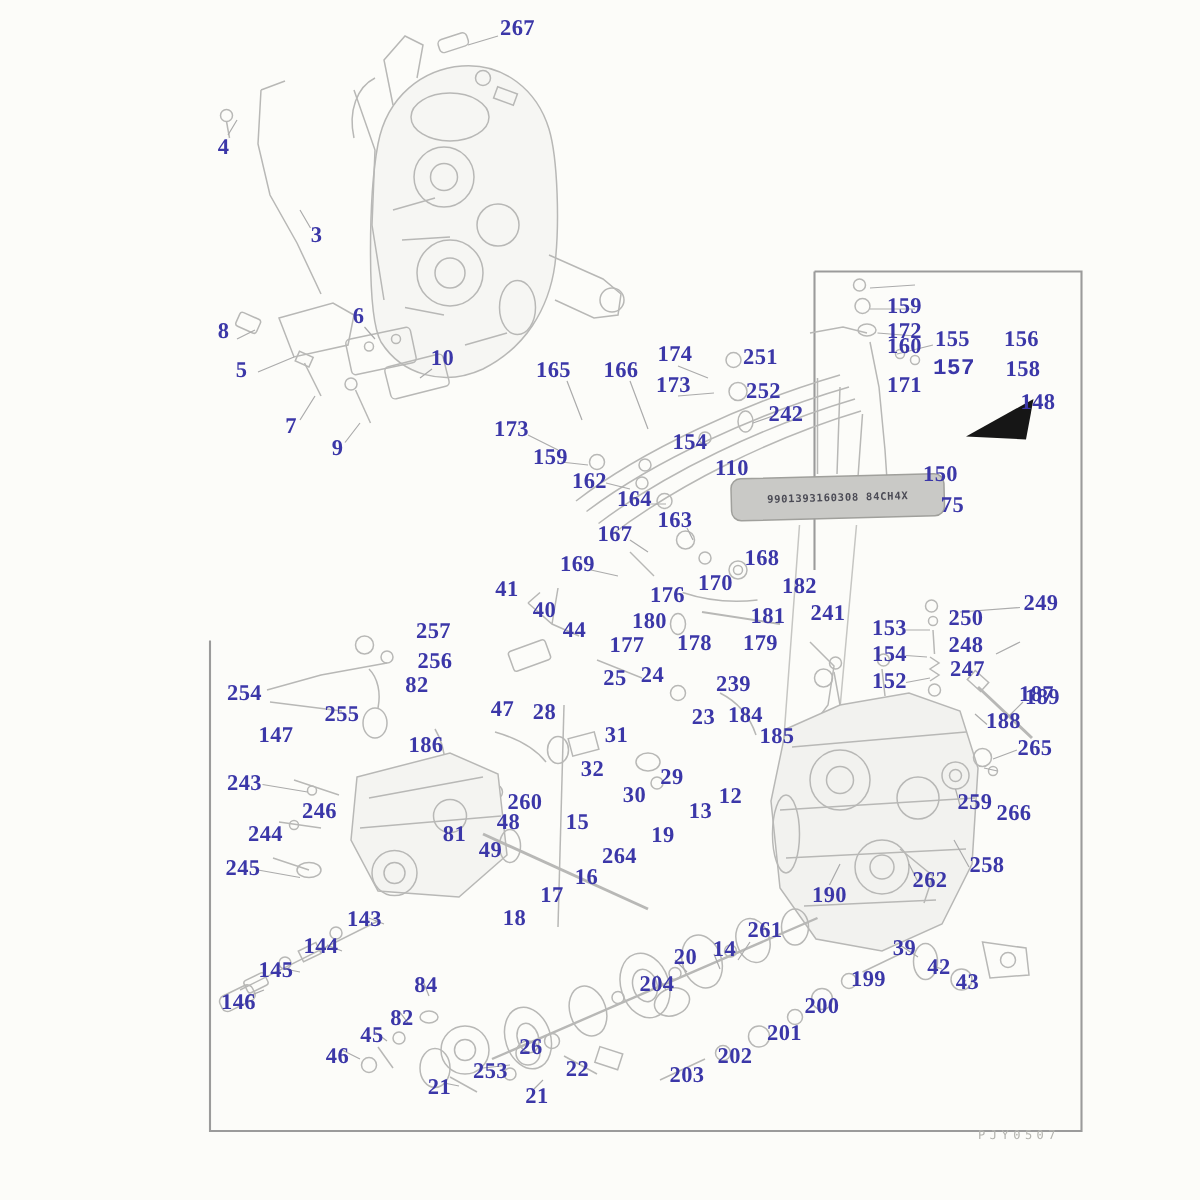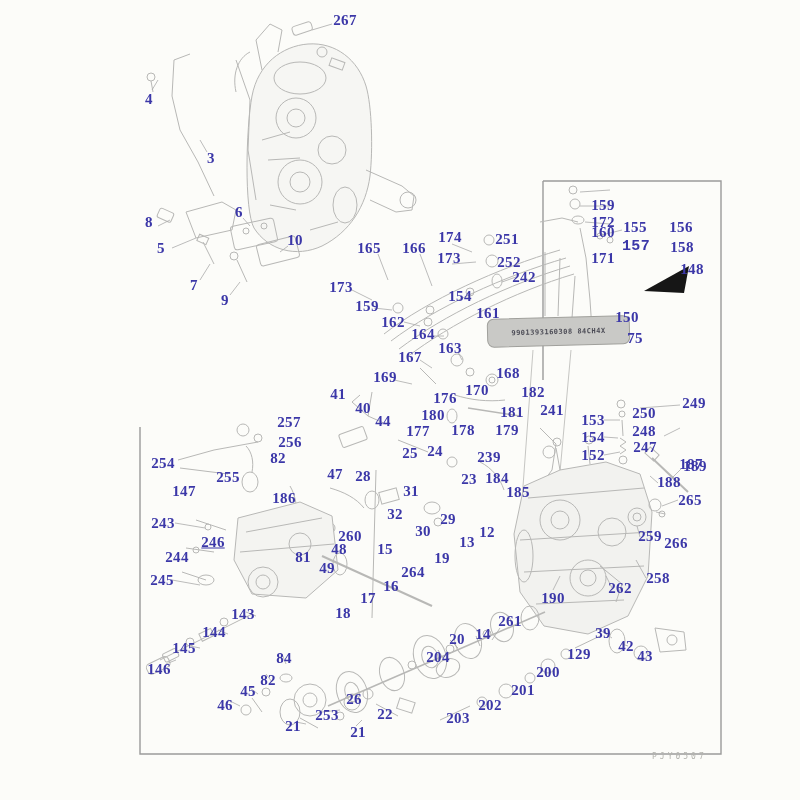--- a/index.html
+++ b/index.html
@@ -241,21 +241,21 @@
       <span class="plabel" style="left: 369px; top: 248px;">165</span>
       <span class="plabel" style="left: 414px; top: 248px;">166</span>
       <span class="plabel" style="left: 450px; top: 237px;">174</span>
       <span class="plabel" style="left: 449px; top: 258px;">173</span>
       <span class="plabel" style="left: 507px; top: 239px;">251</span>
       <span class="plabel" style="left: 509px; top: 262px;">252</span>
       <span class="plabel" style="left: 524px; top: 277px;">242</span>
       <span class="plabel" style="left: 341px; top: 287px;">173</span>
       <span class="plabel" style="left: 367px; top: 306px;">159</span>
       <span class="plabel" style="left: 460px; top: 296px;">154</span>
-      <span class="plabel" style="left: 488px; top: 313px;">161</span>
+      <span class="plabel" style="left: 488px; top: 313px;">110</span>
       <span class="plabel" style="left: 393px; top: 322px;">162</span>
       <span class="plabel" style="left: 423px; top: 334px;">164</span>
       <span class="plabel" style="left: 450px; top: 348px;">163</span>
       <span class="plabel" style="left: 410px; top: 357px;">167</span>
       <span class="plabel" style="left: 385px; top: 377px;">169</span>
       <span class="plabel" style="left: 508px; top: 373px;">168</span>
       <span class="plabel" style="left: 477px; top: 390px;">170</span>
       <span class="plabel" style="left: 445px; top: 398px;">176</span>
       <span class="plabel" style="left: 533px; top: 392px;">182</span>
       <span class="plabel" style="left: 433px; top: 415px;">180</span>
@@ -296,21 +296,21 @@
       <span class="plabel" style="left: 411px; top: 491px;">31</span>
       <span class="plabel" style="left: 395px; top: 514px;">32</span>
       <span class="plabel" style="left: 385px; top: 534px; margin-top: 15px;">15</span>
       <span class="plabel" style="left: 423px; top: 531px;">30</span>
       <span class="plabel" style="left: 448px; top: 519px;">29</span>
       <span class="plabel" style="left: 350px; top: 536px;">260</span>
       <span class="plabel" style="left: 339px; top: 549px;">48</span>
       <span class="plabel" style="left: 303px; top: 557px;">81</span>
       <span class="plabel" style="left: 327px; top: 568px;">49</span>
       <span class="plabel" style="left: 163px; top: 523px;">243</span>
-      <span class="plabel" style="left: 213px; top: 542px; text-decoration: underline;">246</span>
+      <span class="plabel" style="left: 213px; top: 542px;">246</span>
       <span class="plabel" style="left: 177px; top: 557px;">244</span>
       <span class="plabel" style="left: 162px; top: 580px;">245</span>
       <span class="plabel" style="left: 487px; top: 532px;">12</span>
       <span class="plabel" style="left: 467px; top: 542px;">13</span>
       <span class="plabel" style="left: 442px; top: 558px;">19</span>
       <span class="plabel" style="left: 413px; top: 572px;">264</span>
       <span class="plabel" style="left: 391px; top: 586px;">16</span>
       <span class="plabel" style="left: 368px; top: 598px;">17</span>
       <span class="plabel" style="left: 343px; top: 613px;">18</span>
       <span class="plabel" style="left: 593px; top: 420px;">153</span>
@@ -326,21 +326,21 @@
       <span class="plabel" style="left: 690px; top: 500px;">265</span>
       <span class="plabel" style="left: 676px; top: 543px;">266</span>
       <span class="plabel" style="left: 650px; top: 536px;">259</span>
       <span class="plabel" style="left: 658px; top: 578px;">258</span>
       <span class="plabel" style="left: 620px; top: 588px;">262</span>
       <span class="plabel" style="left: 553px; top: 598px;">190</span>
       <span class="plabel" style="left: 510px; top: 621px;">261</span>
       <span class="plabel" style="left: 457px; top: 639px;">20</span>
       <span class="plabel" style="left: 483px; top: 634px;">14</span>
       <span class="plabel" style="left: 438px; top: 657px;">204</span>
-      <span class="plabel" style="left: 579px; top: 654px;">129</span>
+      <span class="plabel" style="left: 579px; top: 654px;">199</span>
       <span class="plabel" style="left: 548px; top: 672px;">200</span>
       <span class="plabel" style="left: 523px; top: 690px;">201</span>
       <span class="plabel" style="left: 490px; top: 705px;">202</span>
       <span class="plabel" style="left: 458px; top: 718px;">203</span>
       <span class="plabel" style="left: 603px; top: 633px;">39</span>
       <span class="plabel" style="left: 626px; top: 646px;">42</span>
       <span class="plabel" style="left: 645px; top: 656px;">43</span>
       <span class="plabel" style="left: 243px; top: 614px;">143</span>
       <span class="plabel" style="left: 214px; top: 632px;">144</span>
       <span class="plabel" style="left: 184px; top: 648px;">145</span>

